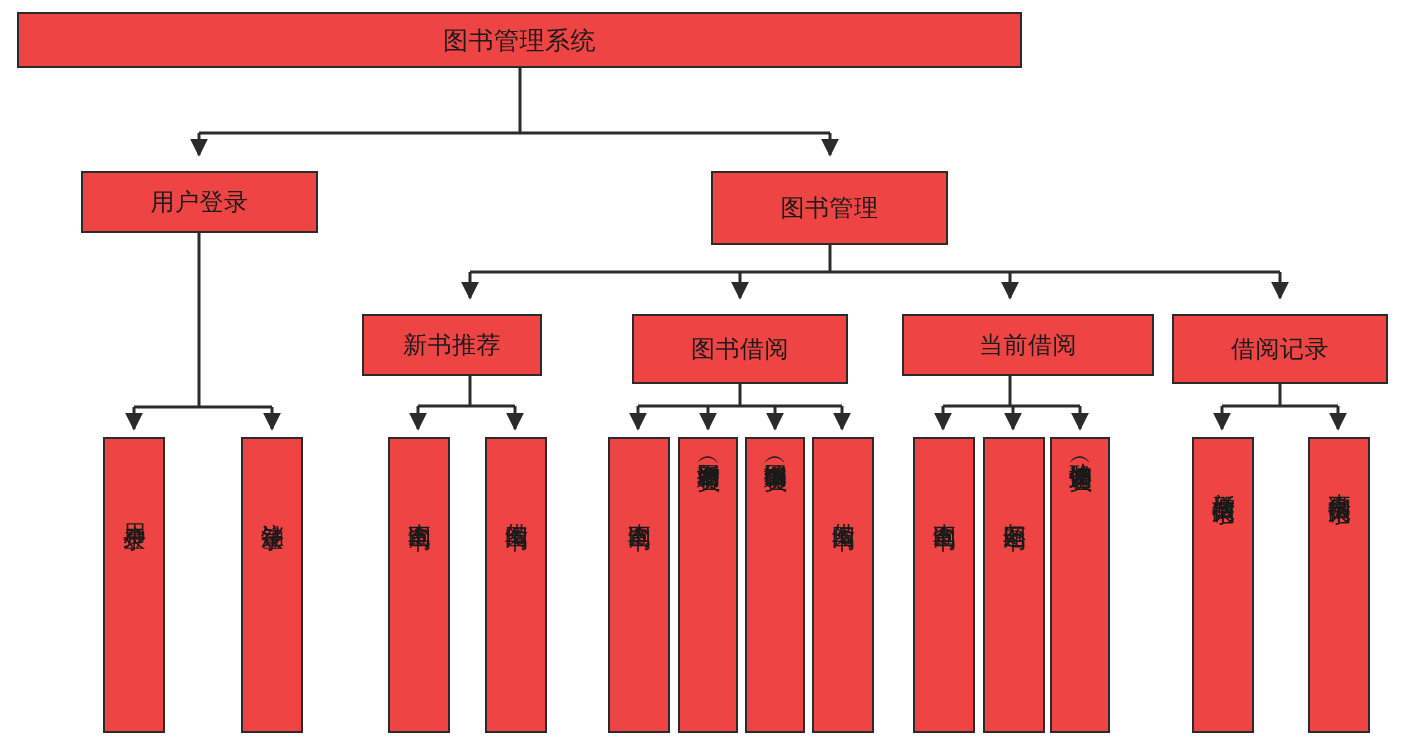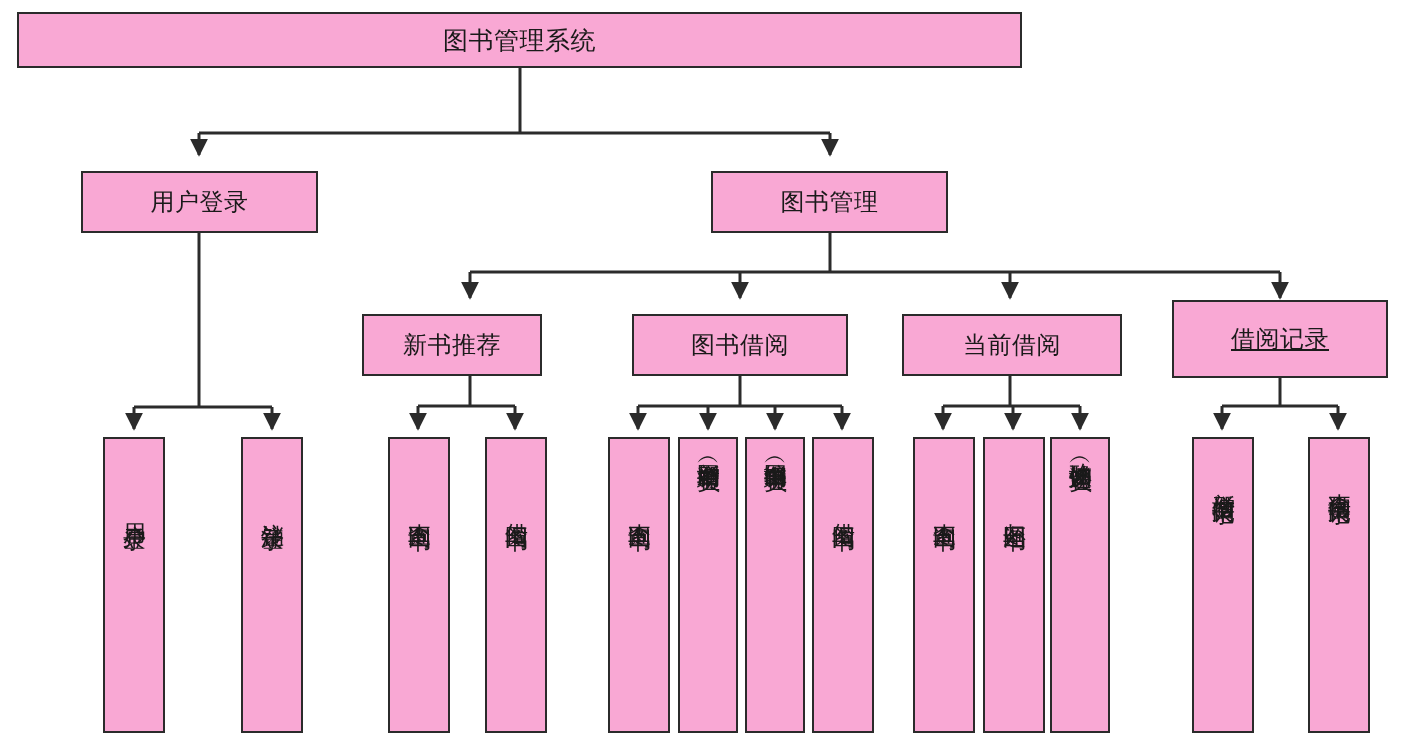--- a/index.html
+++ b/index.html
@@ -22,21 +22,21 @@
     left: 0;
     top: 0;
     width: 1405px;
     height: 747px;
     pointer-events: none;
   }
   .node {
     position: absolute;
     box-sizing: border-box;
     border: 2.5px solid #2b2b2b;
-    background: #f9a8d4;
+    background: #ef4444;
     display: flex;
     align-items: center;
     justify-content: center;
     color: #1a1a1a;
   }
   .node .label {
     display: block;
     text-align: center;
     line-height: 1.05;
   }
@@ -125,34 +125,34 @@
     </g>
   </svg>
 
   <div class="node h-node" id="n-root" style="left:17px; top:12px; width:1005px; height:56px;">
     <span class="label">图书管理系统</span>
   </div>
 
   <div class="node h-node" style="left:81px; top:171px; width:237px; height:62px;">
     <span class="label">用户登录</span>
   </div>
-  <div class="node h-node" style="left:711px; top:171px; width:237px; height:62px;">
+  <div class="node h-node" style="left:711px; top:171px; width:237px; height:74px;">
     <span class="label">图书管理</span>
   </div>
 
   <div class="node h-node" style="left:362px; top:314px; width:180px; height:62px;">
     <span class="label">新书推荐</span>
   </div>
-  <div class="node h-node" style="left:632px; top:314px; width:216px; height:62px;">
+  <div class="node h-node" style="left:632px; top:314px; width:216px; height:70px;">
     <span class="label">图书借阅</span>
   </div>
-  <div class="node h-node" style="left:902px; top:314px; width:220px; height:62px;">
+  <div class="node h-node" style="left:902px; top:314px; width:252px; height:62px;">
     <span class="label">当前借阅</span>
   </div>
-  <div class="node h-node" style="left:1172px; top:300px; width:216px; height:78px;text-decoration:underline;">
+  <div class="node h-node" style="left:1172px; top:314px; width:216px; height:70px;">
     <span class="label">借阅记录</span>
   </div>
 
   <div class="node v-node" style="left:103px; top:437px; width:62px; height:296px; padding-top:66px;">
     <span class="label">用户登录</span>
   </div>
   <div class="node v-node" style="left:241px; top:437px; width:62px; height:296px; padding-top:66px;">
     <span class="label">注销登录</span>
   </div>
 

